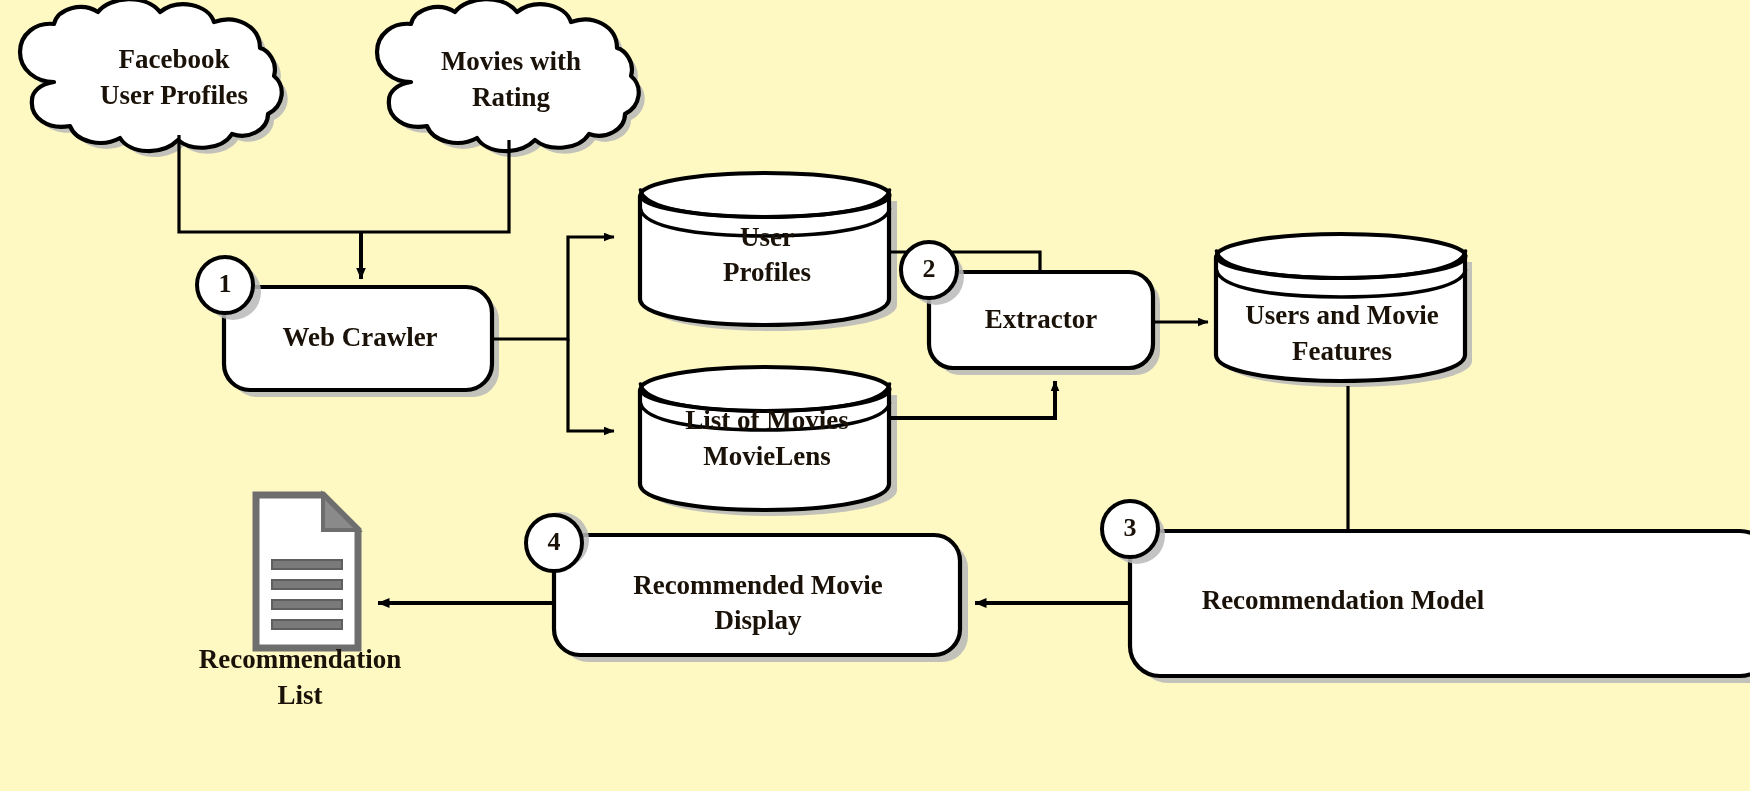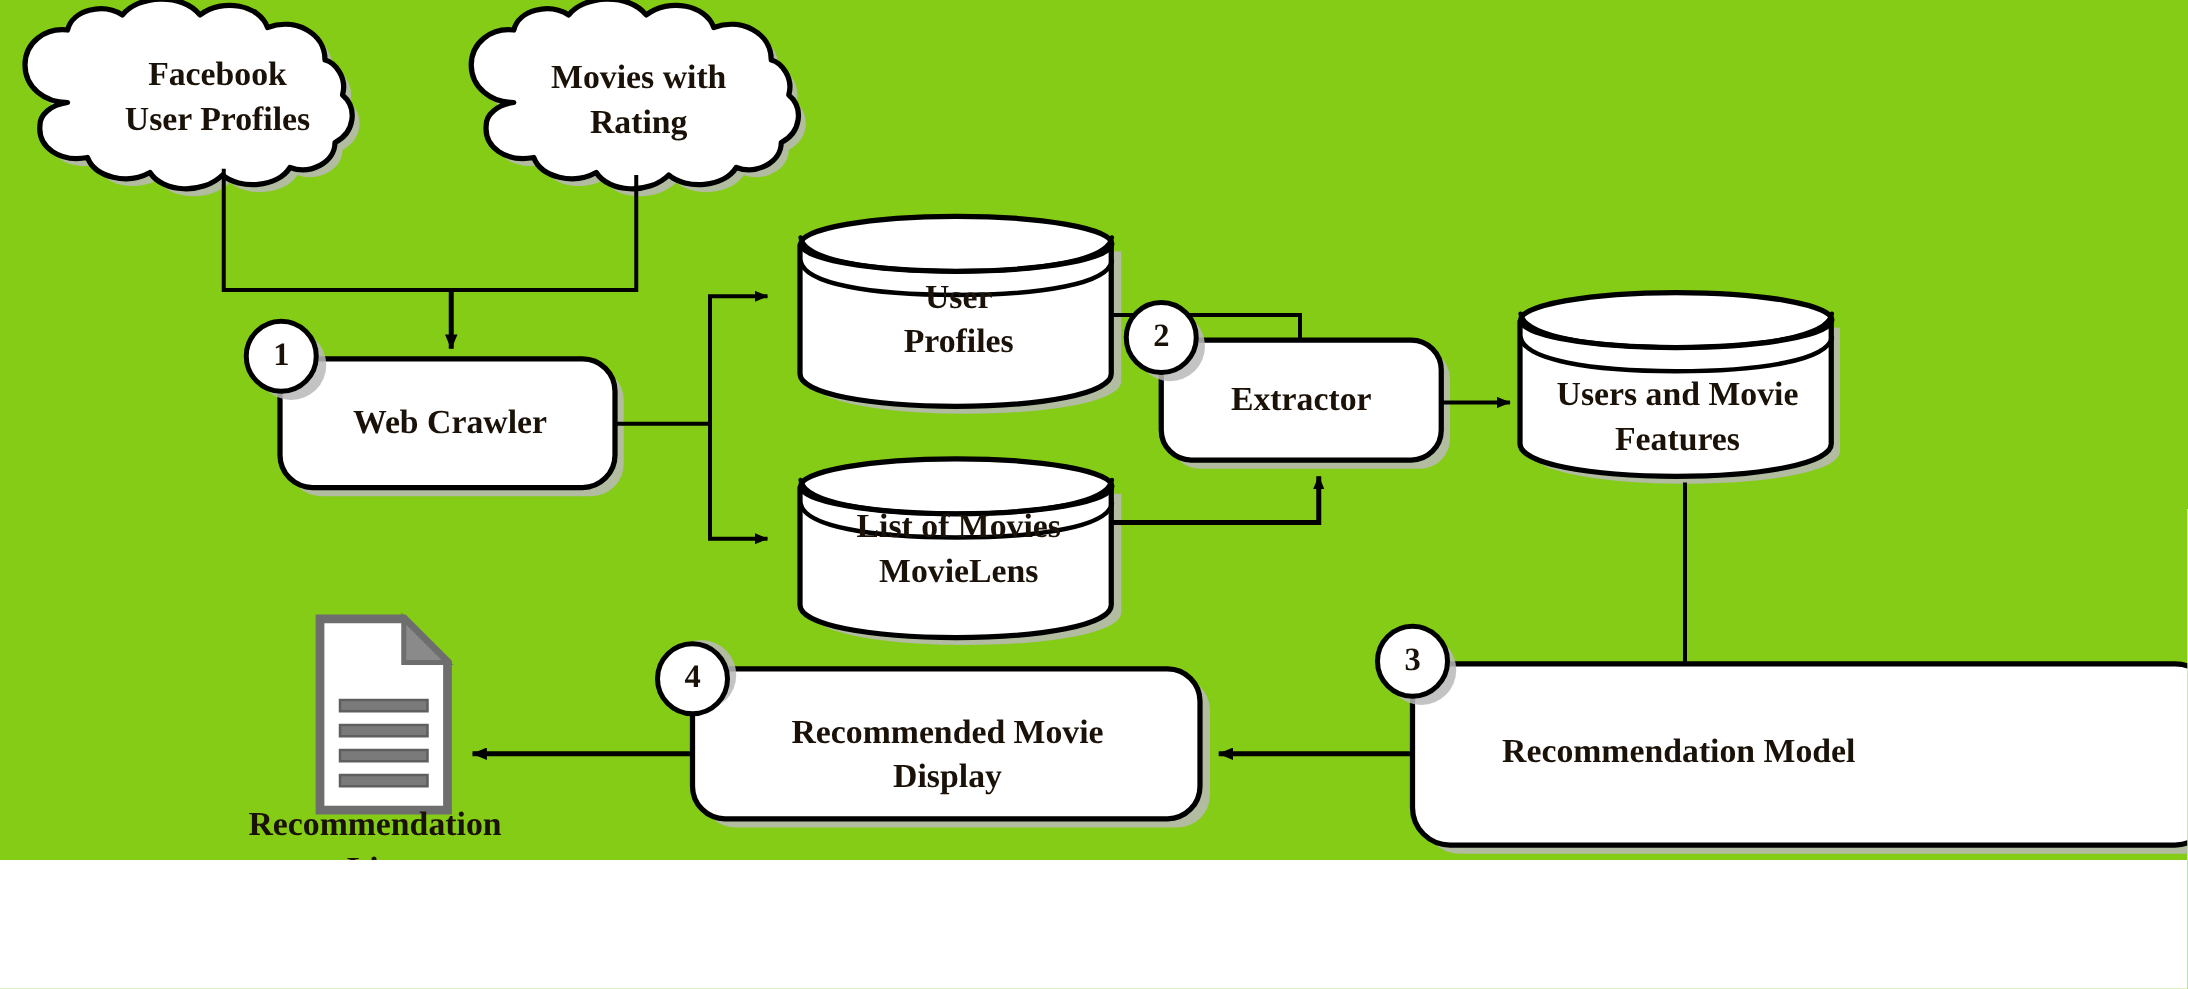--- a/index.html
+++ b/index.html
@@ -3,22 +3,22 @@
 <meta charset="utf-8">
 <style>
   html, body {
     margin: 0;
     padding: 0;
     background: #ffffff;
   }
   #canvas {
     position: relative;
     width: 1750px;
-    height: 688px;
-    background: #84cc16;
+    height: 791px;
+    background: #fef9c3;
     font-family: "Liberation Serif", "DejaVu Serif", serif;
     overflow: hidden;
   }
   svg#diagram {
     position: absolute;
     top: 0;
     left: 0;
     width: 1750px;
     height: 791px;
     display: block;

